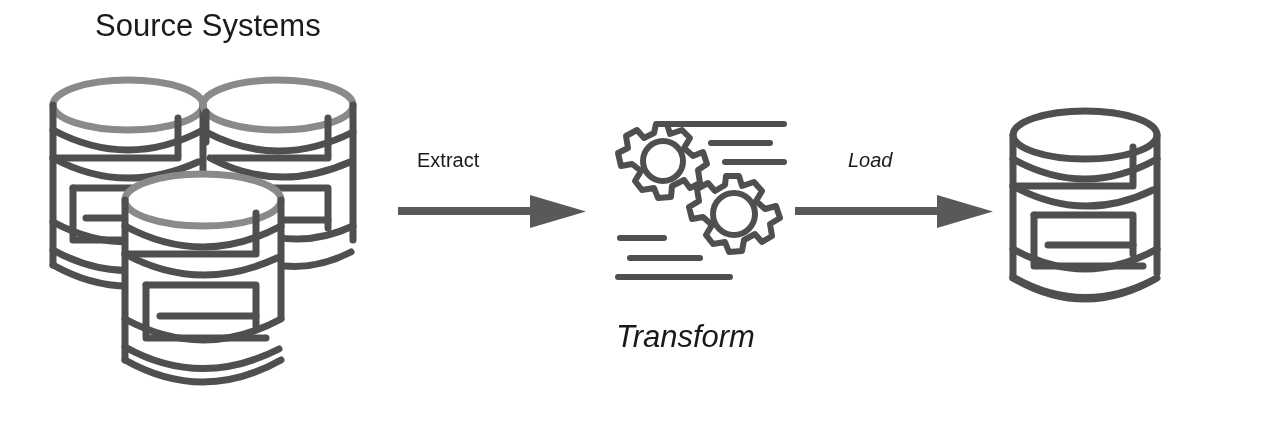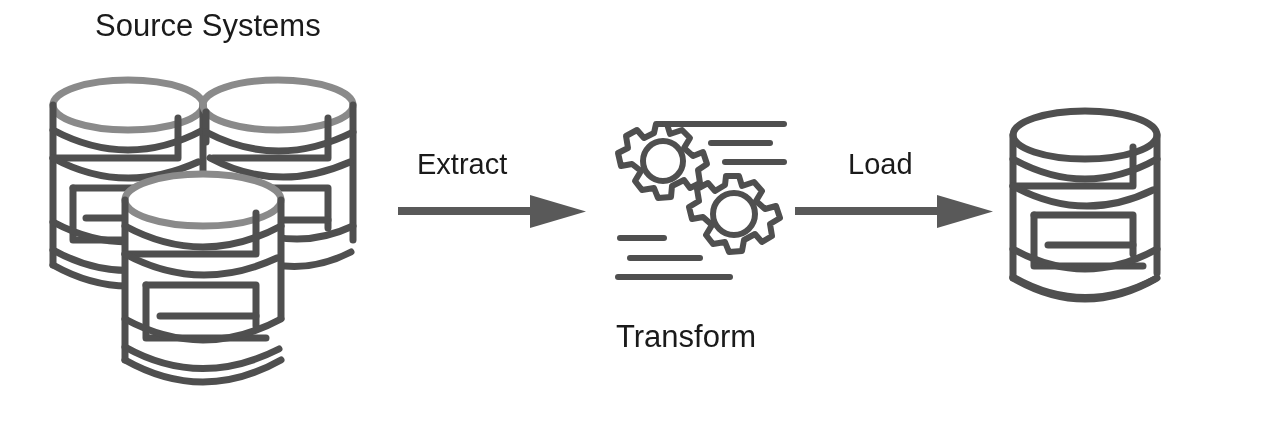--- a/index.html
+++ b/index.html
@@ -22,36 +22,36 @@
     color: #1a1a1a;
     font-family: "Liberation Sans", sans-serif;
     font-weight: 400;
     white-space: nowrap;
     line-height: 1;
   }
   .label-node {
     font-size: 31px;
   }
   .label-edge {
-    font-size: 29px;
+    font-size: 20px;
     text-align: center;
   }
   .node, .edge {
     position: absolute;
   }
   svg { display: block; overflow: visible; }
 
   
   #source-label      { left: 95px;   top: 10px; }
   #source-stack      { left: 28px;   top: 70px; }
   #extract-label     { left: 417px;  top: 150px; }
   #extract-arrow     { left: 398px;  top: 193px; }
   #transform-icon    { left: 608px;  top: 118px; }
-  #transform-label   { left: 616px;  top: 321px; }
-  #load-label        { left: 848px;  top: 150px; }
+  #transform-label   { left: 616px;  top: 321px; font-style: italic; }
+  #load-label        { left: 848px;  top: 150px; font-style: italic; }
   #load-arrow        { left: 795px;  top: 193px; }
   #destination-label { left: 1007px; top: 30px; }
   #destination-db    { left: 1000px; top: 103px; }
 </style>
 </head>
 <body>
 
 <div id="diagram">
 
   <div class="label label-node" id="source-label">Source Systems</div>

